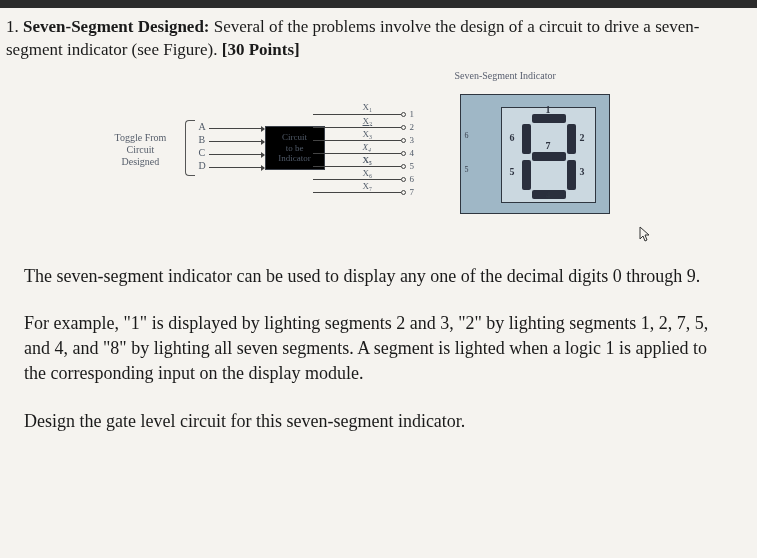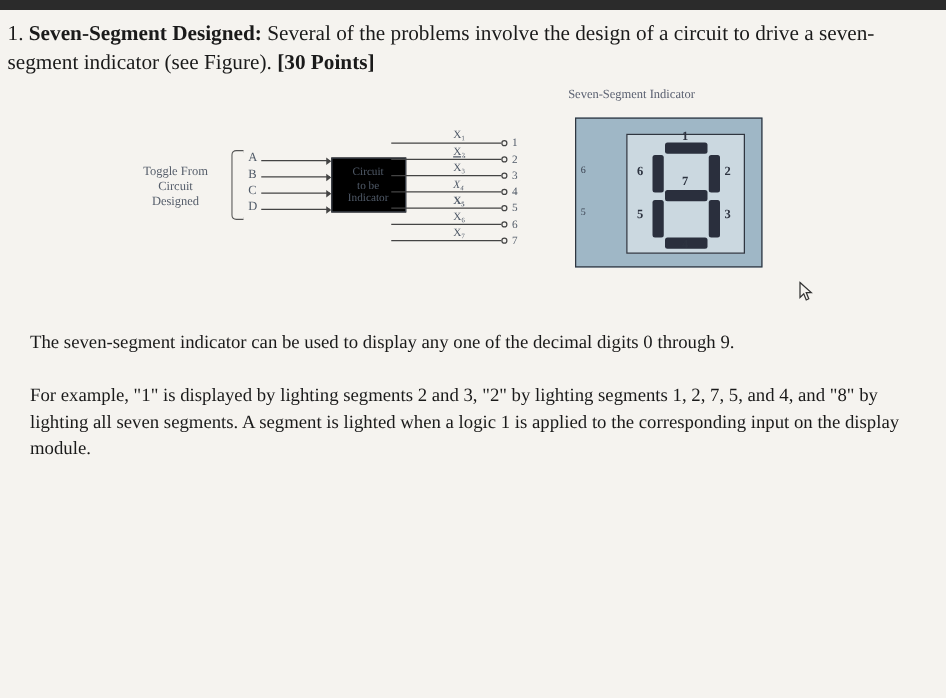--- a/index.html
+++ b/index.html
@@ -97,21 +97,21 @@
     .segH { position: absolute; width: 34px; height: 9px; background: #2a2f3d; border-radius: 2px; }
     .segV { position: absolute; width: 9px; height: 30px; background: #2a2f3d; border-radius: 2px; }
     .mod-pin { position: absolute; font-size: 8px; color: #3a4250; }
 
     .cursor {
       position: absolute;
       right: -18px; bottom: -10px;
       font-size: 15px; color: #333;
     }
 
-    .para { font-size: 15px; line-height: 1.4; margin: 0 10px 22px 18px; }
+    .para { font-size: 18px; line-height: 1.4; margin: 0 10px 22px 18px; }
   </style>
 </head>
 <body>
 
 <div class="top-bar"></div>
 
 <div class="content">
 
   <div class="question">
     <span>1.</span>
@@ -214,14 +214,15 @@
       <span class="cursor">
         <svg width="14" height="16" viewBox="0 0 14 16">
             <path d="M1 1 L1 13 L4 10 L6 15 L8 14 L6 9 L10 9 Z" fill="none" stroke="#333" stroke-width="1"></path>
           </svg>
       </span>
     </div>
   </div>
 
   <p class="para">The seven-segment indicator can be used to display any one of the decimal digits 0 through 9.</p>
   <p class="para">For example, "1" is displayed by lighting segments 2 and 3, "2" by lighting segments 1, 2, 7, 5, and 4, and "8" by lighting all seven segments. A segment is lighted when a logic 1 is applied to the corresponding input on the display module.</p>
+  <p class="para">Design the gate level circuit for this seven-segment indicator.</p>
 
 </div>
 
 </body></html>

